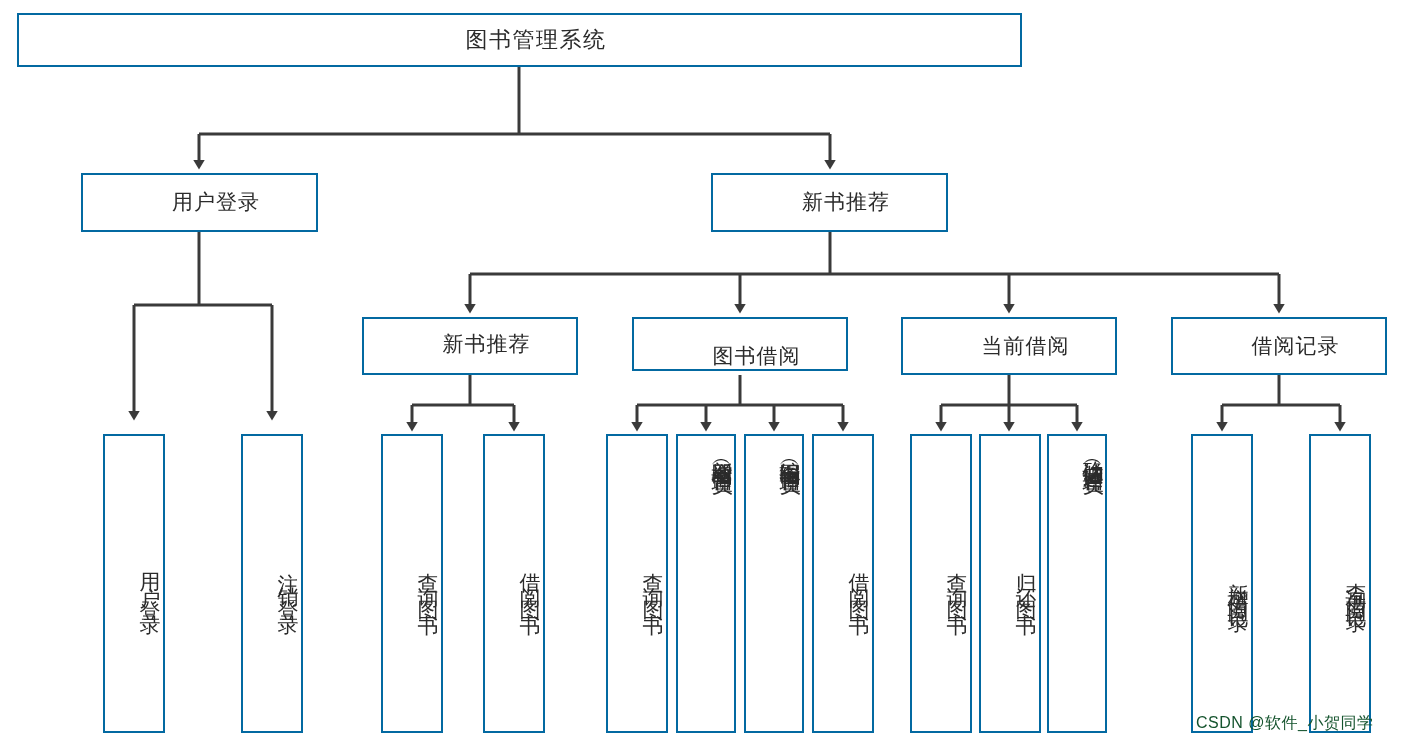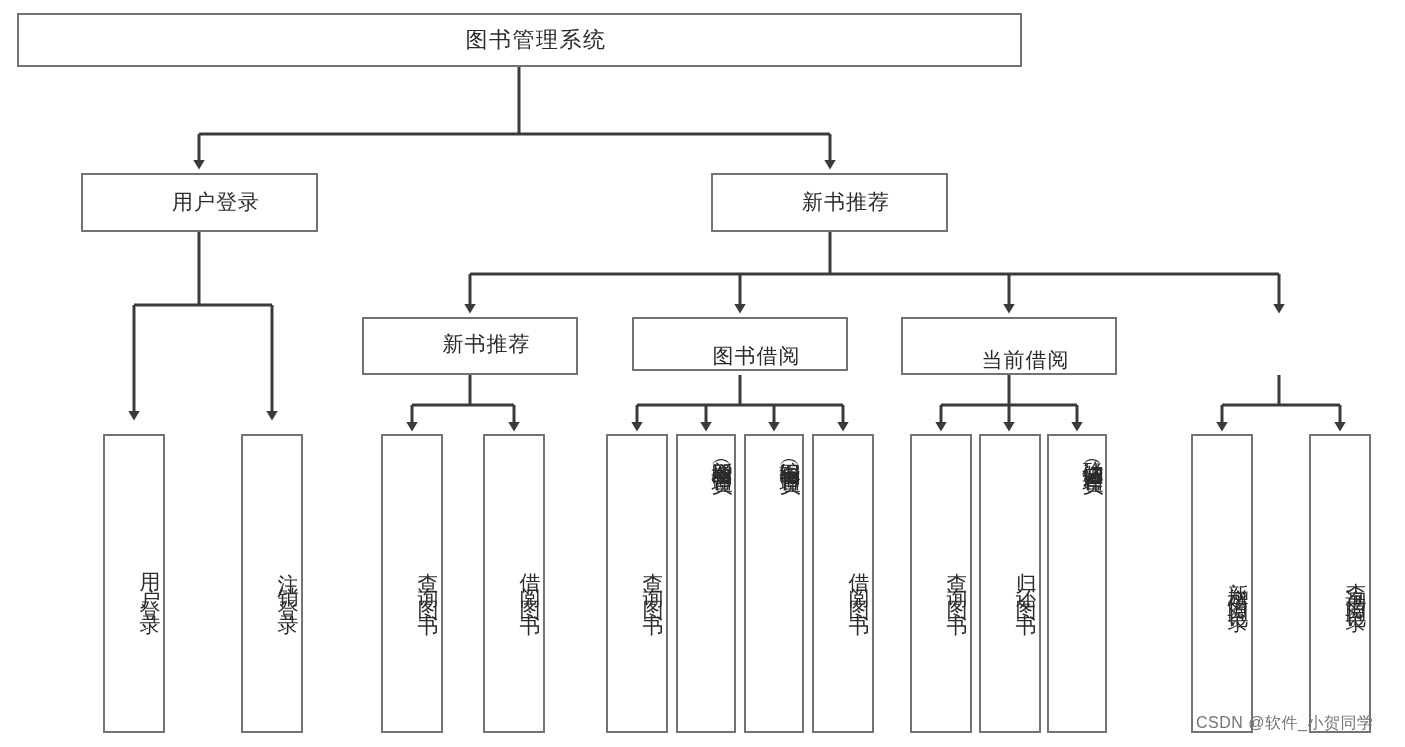--- a/index.html
+++ b/index.html
@@ -18,21 +18,21 @@
   #connectors{
     position:absolute;
     left:0; top:0;
     width:1405px; height:747px;
     pointer-events:none;
   }
   .node{
     position:absolute;
     box-sizing:border-box;
     background:#ffffff;
-    border:2px solid #737373;
+    border:2px solid #0369a1;
     display:flex;
     align-items:center;
     justify-content:center;
     color:#2b2b2b;
     padding-left:33px;
   }
   .node .label{
     display:block;
     text-align:center;
     line-height:1.18;
@@ -55,21 +55,21 @@
     text-orientation:upright;
     font-size:21px;
     letter-spacing:3px;
     line-height:1;
     white-space:nowrap;
   }
   .node.vert.center{ align-items:center; padding-top:0; }
   .watermark{
     position:absolute;
     font-size:16px;
-    color:#737373;
+    color:#14532d;
     letter-spacing:0.5px;
     white-space:nowrap;
     user-select:none;
   }
 </style>
 </head>
 <body>
 
 <div id="canvas">
 
@@ -135,22 +135,25 @@
   <div class="node horiz" style="left:711px;top:173px;width:237px;height:59px;">
     <span class="label">新书推荐</span>
   </div>
 
   <div class="node horiz" style="left:362px;top:317px;width:216px;height:58px;font-family:Liberation Mono, monospace;">
     <span class="label">新书推荐</span>
   </div>
   <div class="node horiz" style="left:632px;top:317px;width:216px;height:54px;align-items:flex-end;">
     <span class="label">图书借阅</span>
   </div>
-  <div class="node horiz" style="left:901px;top:317px;width:216px;height:58px;align-items:flex-end;">
+  <div class="node horiz" style="left:901px;top:317px;width:216px;height:58px;">
     <span class="label">当前借阅</span>
+  </div>
+  <div class="node horiz" style="left:1171px;top:317px;width:216px;height:58px;">
+    <span class="label">借阅记录</span>
   </div>
 
   <div class="node vert center" style="left:103px;top:434px;width:62px;height:299px;">
     <span class="label tall-label" style="letter-spacing: 14px; font-size: 21px;">用户登录</span>
   </div>
   <div class="node vert center" style="left:241px;top:434px;width:62px;height:299px;">
     <span class="label" style="letter-spacing: 14px; font-size: 21px;">注销登录</span>
   </div>
 
   <div class="node vert center" style="left:381px;top:434px;width:62px;height:299px;">

